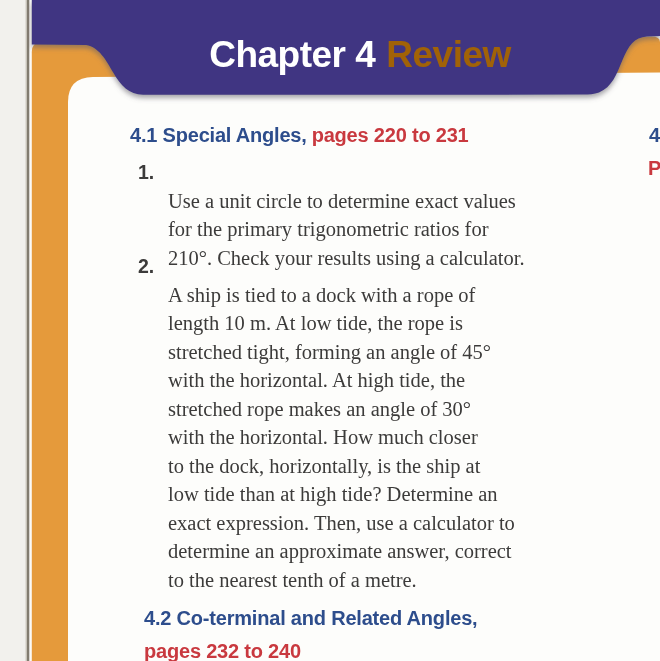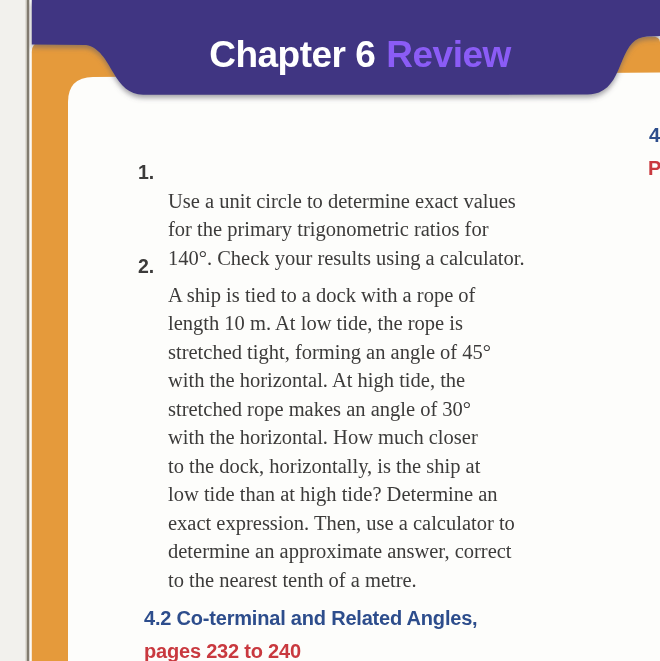--- a/index.html
+++ b/index.html
@@ -9,21 +9,21 @@
     font-family:"Liberation Sans",sans-serif;
   }
   .stage{position:relative;width:660px;height:661px;overflow:hidden;}
   svg.bg{position:absolute;top:0;left:0;display:block;}
 
   .banner-title{
     position:absolute;top:35px;left:130px;width:460px;
     text-align:center;font-size:37px;font-weight:bold;line-height:40px;
     color:#ffffff;letter-spacing:-0.5px;white-space:nowrap;
   }
-  .t-accent{color:#8b5cf6;margin-left:11px;}
+  .t-accent{color:#a16207;margin-left:11px;}
 
   .sec{
     position:absolute;left:130px;
     font-weight:bold;font-size:20px;line-height:24px;
     color:#2d4d8c;letter-spacing:-0.2px;white-space:nowrap;
   }
   .sec1{top:123px;}
   .sec-pages{color:#c9393f;margin-left:5px;}
   .sec2{top:602px;line-height:33px;}
   .sec2 .sec-title,.sec2 .sec-pages{display:block;margin-left:14px;}
@@ -77,28 +77,31 @@
              C634,37.4 628.5,46 622.5,60
              C616.5,74.5 612,87 599,92.5
              C594,94.3 589,94.6 583,94.6
              L143,94.8
              C129,94.8 120.5,85 113.5,73
              C105.5,59.5 99.5,47.5 86,45
              L31.8,44.6 Z" fill="#3f3682" filter="url(#bannershadow)"></path>
   </svg>
 
   <div class="banner-title">
-    <span class="t-main">Chapter 6</span><span class="t-accent">Review</span>
+    <span class="t-main">Chapter 4</span><span class="t-accent">Review</span>
   </div>
 
+  <div class="sec sec1">
+    <span class="sec-title">4.1 Special Angles,</span><span class="sec-pages">pages 220 to 231</span>
+  </div>
 
   <div class="question q1">
     <span class="qnum">1.</span><div>Use a unit circle to determine exact values
 for the primary trigonometric ratios for
-140°. Check your results using a calculator.</div>
+210°. Check your results using a calculator.</div>
   </div>
 
   <div class="question q2">
     <span class="qnum">2.</span><div>A ship is tied to a dock with a rope of
 length 10 m. At low tide, the rope is
 stretched tight, forming an angle of 45°
 with the horizontal. At high tide, the
 stretched rope makes an angle of 30°
 with the horizontal. How much closer
 to the dock, horizontally, is the ship at

